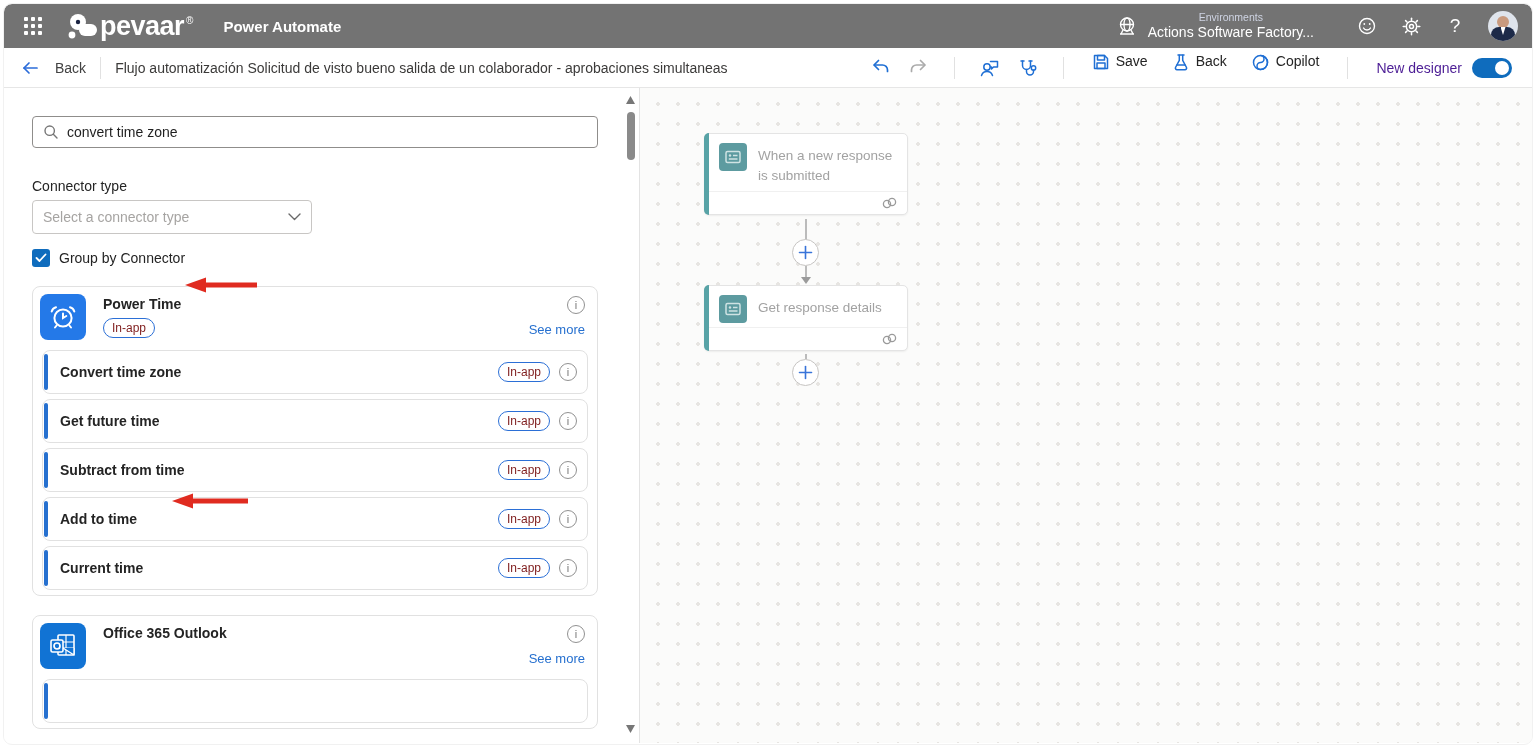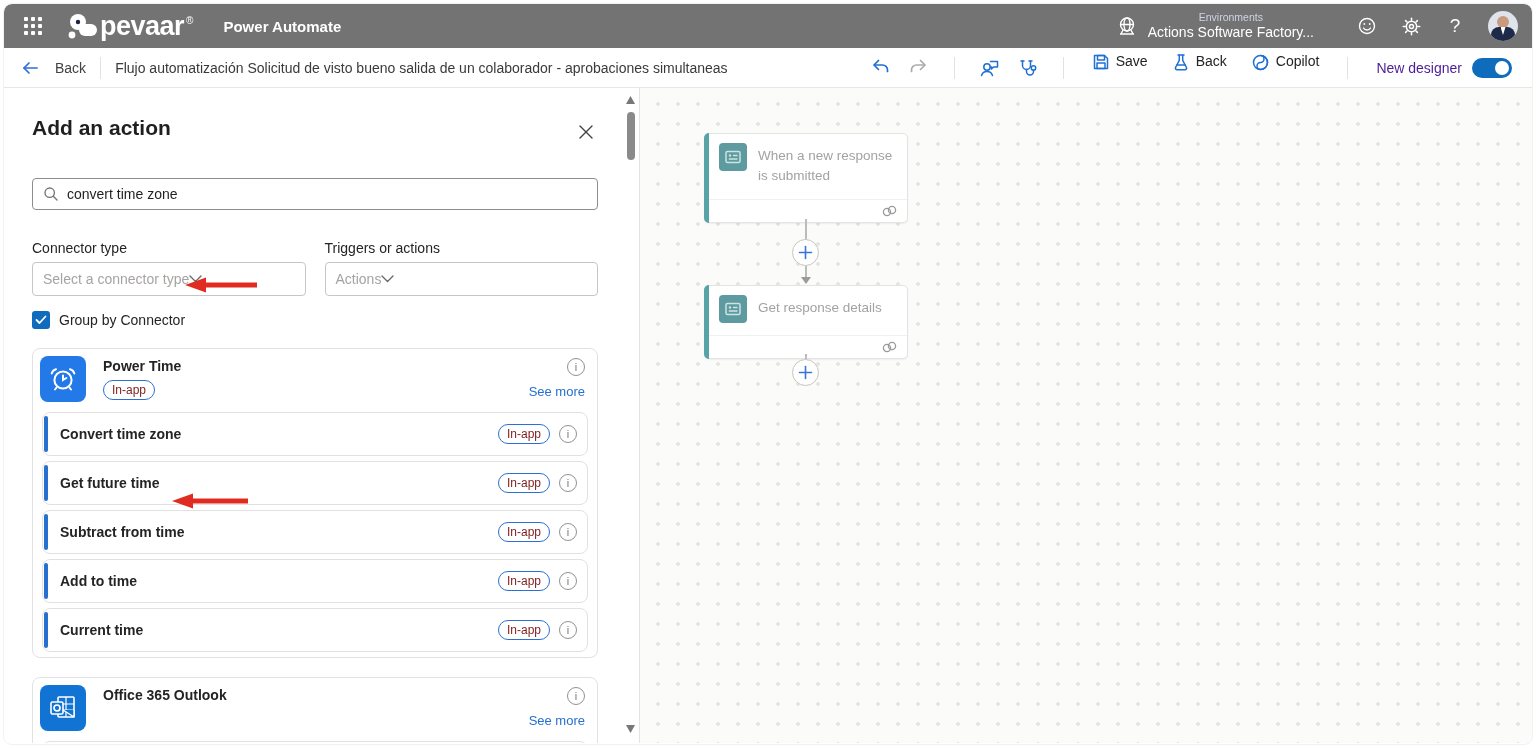--- a/index.html
+++ b/index.html
@@ -48,21 +48,21 @@
   .panel { width:636px; border-right:1px solid #e3e3e3; position:relative; background:#fff; overflow:hidden; flex:none; }
   .panel-inner { padding:28px 41px 0 28px; }
   .panel-head { display:flex; align-items:flex-start; justify-content:space-between; margin-bottom:34px; }
   .panel-title { font-size:21px; font-weight:bold; color:#1f1f1f; }
   .close-btn { width:24px; height:24px; display:flex; align-items:center; justify-content:center; cursor:pointer; margin-top:4px; }
   .search-box { display:flex; align-items:center; gap:8px; height:32px; border:1px solid #8f8d8b; border-radius:4px; padding:0 10px; background:#fff; }
   .search-box input { border:none; outline:none; font-size:14px; color:#1f1f1f; flex:1; font-family:"Liberation Sans",sans-serif; background:transparent; }
   .filters { display:flex; gap:19px; margin-top:30px; }
   .filter { width:280px; }
   .filter-label { font-size:14px; color:#242424; margin-bottom:6px; }
-  .select { height:32px; border:1px solid #c8c6c4; border-radius:4px; display:flex; align-items:center; padding:16px 10px; cursor:pointer; background:#fff; }
+  .select { height:32px; border:1px solid #c8c6c4; border-radius:4px; display:flex; align-items:center; justify-content:space-between; padding:16px 10px; cursor:pointer; background:#fff; }
   .select .ph { font-size:14px; color:#a6a4a2; }
   .checkbox-row { display:flex; align-items:center; gap:9px; margin-top:15px; cursor:pointer; }
   .checkbox { width:18px; height:18px; background:#0f6cbd; border-radius:3px; display:flex; align-items:center; justify-content:center; }
   .checkbox-label { font-size:14px; color:#242424; }
 
   .group-card { border:1px solid #e1e1e1; border-radius:8px; margin-top:19px; background:#fff; }
   .group-head { display:flex; padding:6px 12px 6px 6px; }
   .group-icon { width:46px; height:46px; border-radius:8px; flex:none; display:flex; align-items:center; justify-content:center; margin:1px 0 0 1px; }
   .group-icon.datetime { background:#2479e8; }
   .group-icon.outlook { background:#1173d4; }
@@ -87,21 +87,21 @@
 
   
   .red-arrow { position:absolute; pointer-events:none; z-index:5; }
 
   
   .canvas { position:relative; flex:1; background-color:#fbfbfa;
     background-image:radial-gradient(#e7e5e2 1.6px, transparent 1.6px);
     background-size:20px 20px; background-position:8px 6px; }
   .node { position:absolute; width:204px; background:#fff; border:1px solid #e4e4e4; border-radius:5px; box-shadow:0 1px 2px rgba(0,0,0,.06); cursor:pointer; }
   .node::before { content:""; position:absolute; left:-1px; top:-1px; bottom:-1px; width:5px; background:#58a3a6; border-radius:5px 0 0 5px; }
-  .node-top { display:flex; gap:11px; padding:9px 10px 12px 14px; align-items:flex-start; }
+  .node-top { display:flex; gap:11px; padding:9px 10px 4px 14px; align-items:flex-start; }
   .node-icon { width:28px; height:28px; border-radius:4px; background:#5d9ba0; flex:none; display:flex; align-items:center; justify-content:center; }
   .node-title { font-size:13.5px; color:#a2a2a2; line-height:1.5; padding-top:3px; }
   .node-foot { border-top:1px solid #f0f0f0; height:23px; display:flex; align-items:center; justify-content:flex-end; padding-right:9px; }
   .vline { position:absolute; width:1.5px; background:#bbbbbb; left:165px; }
   .plus-btn { position:absolute; left:152px; width:27px; height:27px; border-radius:50%; background:#fff; border:1px solid #c6c4c2; display:flex; align-items:center; justify-content:center; cursor:pointer; }
   .arrow-head { position:absolute; left:160.5px; width:0; height:0; border-left:5.5px solid transparent; border-right:5.5px solid transparent; border-top:7px solid #9b9b9b; }
 </style>
 </head>
 <body>
 
@@ -255,52 +255,34 @@
           <span class="knob"></span>
         </div>
       </div>
     </div>
   </div>
 
   <div class="main">
 
     <div class="panel">
       <div class="panel-inner">
-        <div class="panel-head">
-          <span class="panel-title">Add an action</span>
-          <div class="close-btn">
-            <svg width="16" height="16" viewBox="0 0 16 16" stroke="#424242" stroke-width="1.4" stroke-linecap="round">
-              <line x1="2" y1="2" x2="14" y2="14"></line>
-                <line x1="14" y1="2" x2="2" y2="14"></line>
-            </svg>
-          </div>
-        </div>
 
         <div class="search-box">
           <svg width="16" height="16" viewBox="0 0 16 16" fill="none" stroke="#767676" stroke-width="1.4" stroke-linecap="round">
             <circle cx="6.7" cy="6.7" r="4.7"></circle>
               <line x1="10.3" y1="10.3" x2="14" y2="14"></line>
           </svg>
           <input type="text" value="convert time zone" style="">
         </div>
 
         <div class="filters">
           <div class="filter">
             <div class="filter-label">Connector type</div>
             <div class="select">
               <span class="ph">Select a connector type</span>
-              <svg width="13" height="8" viewBox="0 0 13 8" fill="none" stroke="#6a6a6a" stroke-width="1.4" stroke-linecap="round" stroke-linejoin="round">
-                  <polyline points="1,1 6.5,6.5 12,1"></polyline>
-                </svg>
-            </div>
-          </div>
-          <div class="filter">
-            <div class="filter-label">Triggers or actions</div>
-            <div class="select">
-              <span class="ph">Actions</span>
               <svg width="13" height="8" viewBox="0 0 13 8" fill="none" stroke="#6a6a6a" stroke-width="1.4" stroke-linecap="round" stroke-linejoin="round">
                   <polyline points="1,1 6.5,6.5 12,1"></polyline>
                 </svg>
             </div>
           </div>
         </div>
 
         <div class="checkbox-row">
           <span class="checkbox">
             <svg width="12" height="10" viewBox="0 0 12 10" fill="none" stroke="#fff" stroke-width="1.8" stroke-linecap="round" stroke-linejoin="round">

